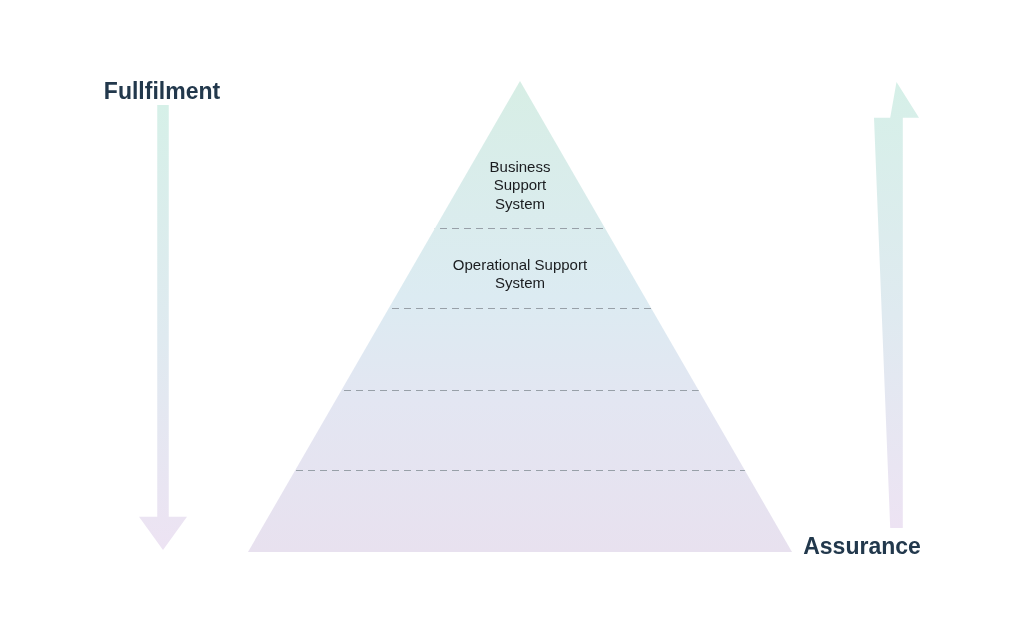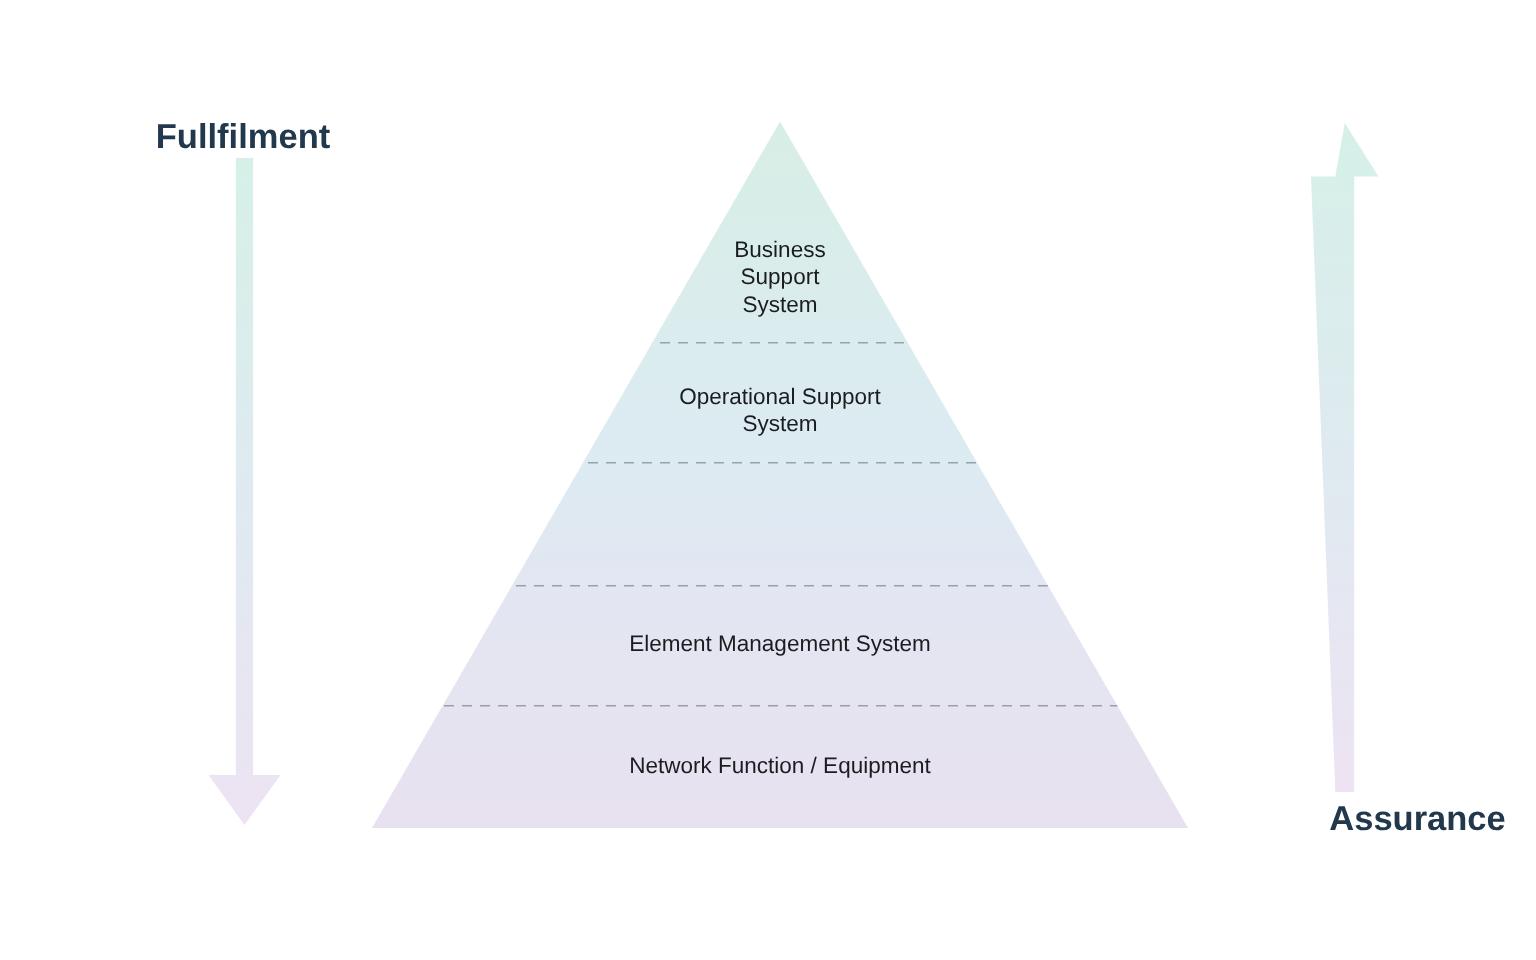--- a/index.html
+++ b/index.html
@@ -29,21 +29,21 @@
   
   .axis-label {
     position:absolute;
     transform:translate(-50%,-50%);
     font-size:23px;
     font-weight:700;
     color:var(--label-text);
     white-space:nowrap;
   }
   .axis-label.left  { left:146px; top:91px; }
-  .axis-label.right { left:929px; top:546px; }
+  .axis-label.right { left:846px; top:546px; }
 
   
   .axis-arrow {
     position:absolute;
     background:linear-gradient(180deg,
       var(--arrow-top) 0%,
       var(--arrow-mid) 52%,
       var(--arrow-bottom) 100%);
   }
   .axis-arrow.down {
@@ -116,19 +116,17 @@
 Support
 System</div>
     <div class="divider divider-1"></div>
 
     <div class="level level-2">Operational Support
 System</div>
     <div class="divider divider-2"></div>
 
     <div class="divider divider-3"></div>
 
-    <div class="level level-4">Element Management System</div>
     <div class="divider divider-4"></div>
 
-    <div class="level level-5">Network Function / Equipment</div>
   </div>
 
 </div>
 
 </body></html>

